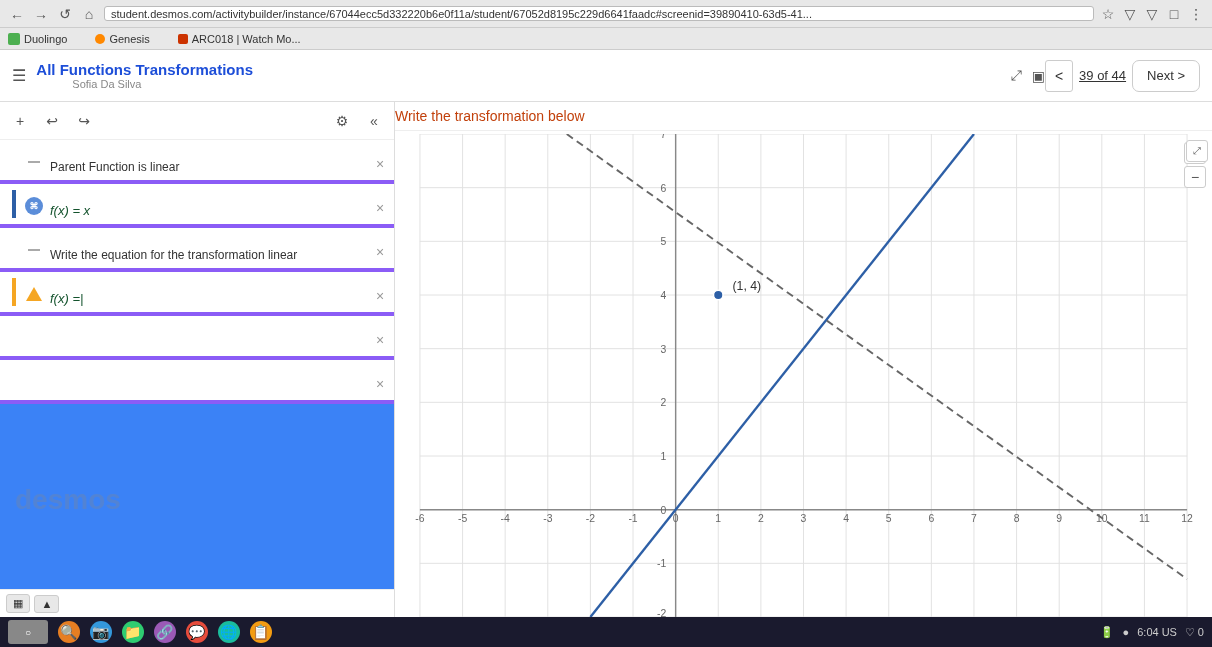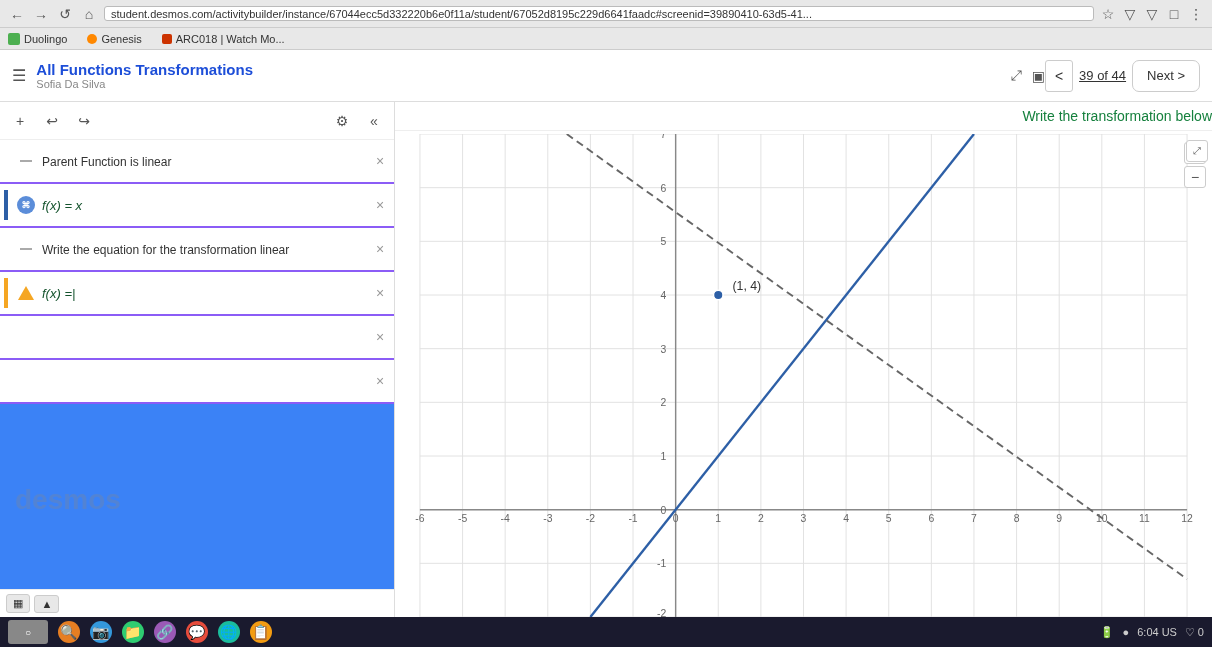--- a/index.html
+++ b/index.html
@@ -46,21 +46,21 @@
       display: flex; align-items: center; justify-content: center;
     }
 
     
     .tab-bar {
       height: 22px;
       background: #e8e8e8;
       display: flex;
       align-items: center;
       padding: 0 8px;
-      gap: 20px;
+      gap: 28px;
       border-bottom: 1px solid #ccc;
       font-size: 11px;
       color: #333;
     }
     .tab-item {
       display: flex; align-items: center; gap: 4px;
     }
     .tab-icon-duet { width: 12px; height: 12px; background: #4CAF50; border-radius: 2px; }
     .tab-icon-gen { width: 10px; height: 10px; background: #ff8800; border-radius: 50%; }
     .tab-icon-arc { width: 10px; height: 10px; background: #cc3300; border-radius: 2px; }
@@ -75,21 +75,21 @@
       border-bottom: 1px solid #ddd;
     }
     .menu-icon {
       font-size: 16px; color: #555; margin-right: 10px; cursor: pointer;
     }
     .app-title-block { flex: 1; }
     .app-title {
       font-size: 15px; font-weight: bold; color: #1d4ed8;
     }
     .app-subtitle {
-      font-size: 11px; color: #888;
+      font-size: 11px; color: #888; margin-left: 36px;
     }
     .header-center {
       display: flex; align-items: center; gap: 10px;
     }
     .header-icon {
       font-size: 14px; color: #555; cursor: pointer;
     }
     .header-right {
       display: flex; align-items: center; gap: 6px; margin-left: auto;
     }
@@ -144,24 +144,24 @@
       width: 24px; height: 24px;
       background: none; border: none; cursor: pointer;
       color: #555; font-size: 14px;
       display: flex; align-items: center; justify-content: center;
     }
     .toolbar-separator { flex: 1; }
 
     
     .expr-item {
       display: flex;
-      align-items: center;
+      align-items: flex-end;
       min-height: 44px;
-      border-bottom: 2px solid #8b5cf6;
-      padding: 6px 4px 6px 4px;
+      border-bottom: 4px solid #8b5cf6;
+      padding: 6px 4px 6px 12px;
     }
     .expr-color-bar {
       width: 4px;
       align-self: stretch;
       margin-right: 6px;
     }
     .expr-color-bar.blue { background: #2d5fa6; }
     .expr-icon {
       width: 24px; height: 24px;
       display: flex; align-items: center; justify-content: center;
@@ -204,23 +204,23 @@
       flex: 1;
       position: relative;
       background: white;
       overflow: hidden;
     }
 
     
     .question-label {
       position: absolute;
       top: 0; left: 0; right: 0;
-      text-align: right;
+      text-align: left;
       font-size: 14px;
-      color: #15803d;
+      color: #c2410c;
       padding: 6px 0;
       border-bottom: 1px solid #eee;
     }
 
     
     .graph-svg {
       position: absolute;
       top: 32px; left: 0; right: 0; bottom: 0;
       width: 100%; height: calc(100% - 32px);
     }

